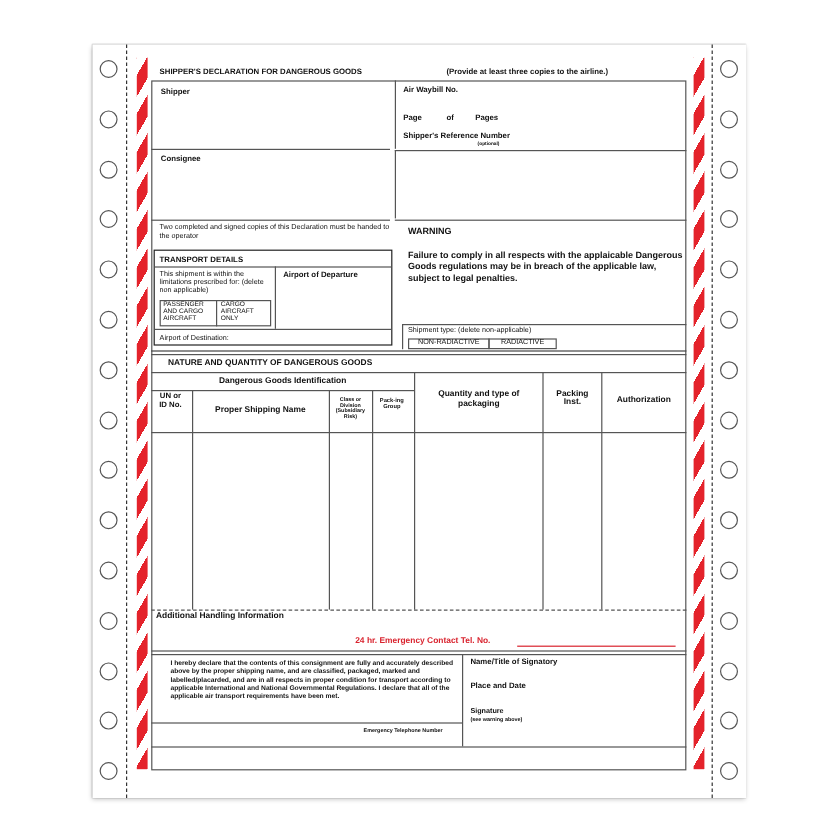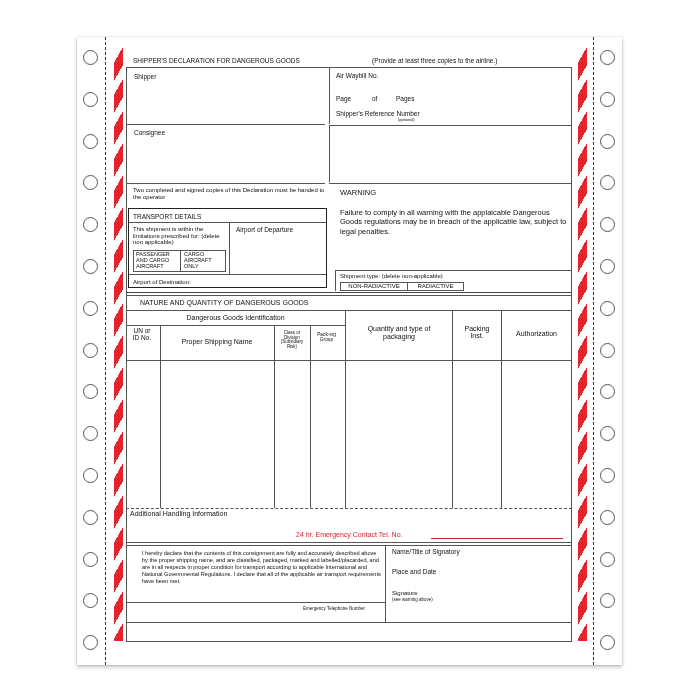--- a/index.html
+++ b/index.html
@@ -15,21 +15,21 @@
     .hole {
       position: absolute; width: 15px; height: 15px; border-radius: 50%;
       border: 1px solid #555; background: #fff;
     }
     .stripe {
       position: absolute; top: 48px; height: 593px; width: 9px;
       background: repeating-linear-gradient(-60deg, #e4232b 0px, #e4232b 9px, #ffffff 9px, #ffffff 16px);
     }
 
     .abs { position: absolute; }
-    .lbl { position: absolute; font-size: 6.5px; font-weight: normal; color: #111; white-space: nowrap; }
+    .lbl { position: absolute; font-size: 6.5px; font-weight: bold; color: #111; white-space: nowrap; }
     .norm { font-weight: normal; }
     .box { position: absolute; border: 1px solid #555; }
     .hline { position: absolute; height: 0; border-top: 1px solid #555; }
     .vline { position: absolute; width: 0; border-left: 1px solid #555; }
     .dash { position: absolute; height: 0; border-top: 1px dashed #555; }
     .center { text-align: center; }
     .red { color: #d9232e; }
     .para { white-space: normal; line-height: 1.2; }
   </style>
 </head>
@@ -112,21 +112,21 @@
 <div class="vline" style="left:180px; top:250px; height:22px;"></div>
 <div class="lbl norm para" style="left:136px; top:252px; width:44px; font-size:5.5px; line-height:1.05;">PASSENGER AND CARGO AIRCRAFT</div>
 <div class="lbl norm para" style="left:184px; top:252px; width:40px; font-size:5.5px; line-height:1.05;">CARGO AIRCRAFT ONLY</div>
 <div class="lbl" style="left:236px; top:226px;">Airport of Departure</div>
 <div class="abs" style="left:233px; top:235px; width:90px; height:37px;"></div>
 <div class="hline" style="left:129px; top:274px; width:197px;"></div>
 <div class="lbl norm" style="left:133px; top:279px; font-size:6px;">Airport of Destination:</div>
 <div class="abs" style="left:200px; top:277px; width:122px; height:10px;"></div>
 
 <div class="lbl" style="left:340px; top:188px; font-size:7.5px;">WARNING</div>
-<div class="lbl para" style="left:340px; top:208px; width:230px; font-size:7.5px; line-height:1.25;">Failure to comply in all warning with the applaicable Dangerous Goods regulations may be in breach of the applicable law, subject to legal penalties.</div>
+<div class="lbl para" style="left:340px; top:208px; width:230px; font-size:7.5px; line-height:1.25;">Failure to comply in all respects with the applaicable Dangerous Goods regulations may be in breach of the applicable law, subject to legal penalties.</div>
 
 <div class="hline" style="left:335px; top:270px; width:237px;"></div>
 <div class="vline" style="left:335px; top:270px; height:21px;"></div>
 <div class="lbl norm" style="left:340px; top:273px; font-size:6px;">Shipment type: (delete non-applicable)</div>
 <div class="box" style="left:340px; top:282px; width:68px; height:9px;"></div>
 <div class="lbl norm center" style="left:340px; top:283px; width:68px; font-size:6px;">NON-RADIACTIVE</div>
 <div class="box" style="left:407px; top:282px; width:57px; height:9px;"></div>
 <div class="lbl norm center" style="left:407px; top:283px; width:57px; font-size:6px;">RADIACTIVE</div>
 
 <div class="hline" style="left:126px; top:292px; width:446px; border-top:1.5px solid #444;"></div>

